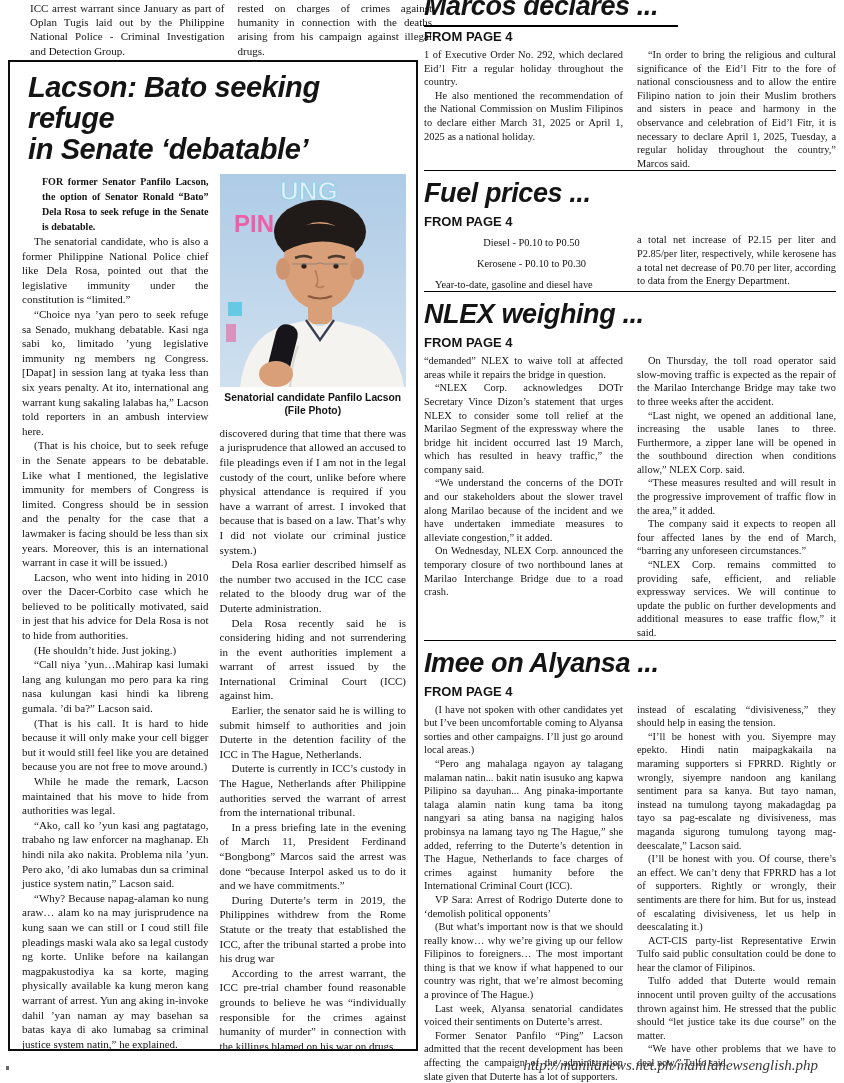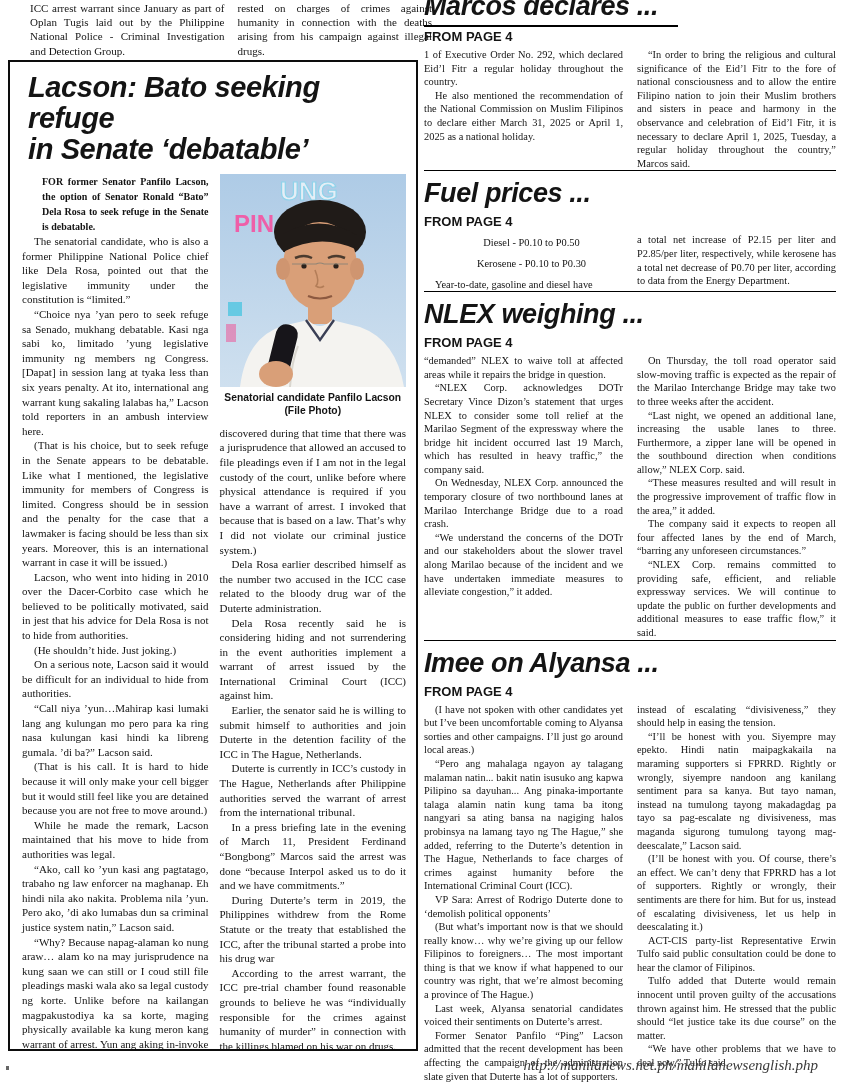--- a/index.html
+++ b/index.html
@@ -76,21 +76,20 @@
     <h1 class="lacson-head"><span>Lacson: Bato seeking refuge</span><br><span>in Senate ‘debatable’</span></h1>
     <div class="lacson-cols">
       <div class="lcol">
         <p class="lead">FOR former Senator Panfilo Lacson, the option of Senator Ronald “Bato” Dela Rosa to seek refuge in the Senate is debatable.</p>
         <div>
             <p>The senatorial candidate, who is also a former Philippine National Police chief like Dela Rosa, pointed out that the legislative immunity under the constitution is “limited.”</p>
             <p>“Choice nya ’yan pero to seek refuge sa Senado, mukhang debatable. Kasi nga sabi ko, limitado ’yung legislative immunity ng members ng Congress. [Dapat] in session lang at tyaka less than six years penalty. At ito, international ang warrant kung sakaling lalabas ha,” Lacson told reporters in an ambush interview here.</p>
             <p>(That is his choice, but to seek refuge in the Senate appears to be debatable. Like what I mentioned, the legislative immunity for members of Congress is limited. Congress should be in session and the penalty for the case that a lawmaker is facing should be less than six years. Moreover, this is an international warrant in case it will be issued.)</p>
             <p>Lacson, who went into hiding in 2010 over the Dacer-Corbito case which he believed to be politically motivated, said in jest that his advice for Dela Rosa is not to hide from authorities.</p>
             <p>(He shouldn’t hide. Just joking.)</p>
-            <p>On a serious note, Lacson said it would be difficult for an individual to hide from authorities.</p>
             <p>“Call niya ’yun…Mahirap kasi lumaki lang ang kulungan mo pero para ka ring nasa kulungan kasi hindi ka libreng gumala. ’di ba?” Lacson said.</p>
             <p>(That is his call. It is hard to hide because it will only make your cell bigger but it would still feel like you are detained because you are not free to move around.)</p>
             <p>While he made the remark, Lacson maintained that his move to hide from authorities was legal.</p>
             <p>“Ako, call ko ’yun kasi ang pagtatago, trabaho ng law enforcer na maghanap. Eh hindi nila ako nakita. Problema nila ’yun. Pero ako, ’di ako lumabas dun sa criminal justice system natin,” Lacson said.</p>
             <p>“Why? Because napag-alaman ko nung araw… alam ko na may jurisprudence na kung saan we can still or I coud still file pleadings maski wala ako sa legal custody ng korte. Unlike before na kailangan magpakustodiya ka sa korte, maging physically available ka kung meron kang warrant of arrest. Yun ang aking in-invoke dahil ’yan naman ay may basehan sa batas kaya di ako lumabag sa criminal justice system natin,” he explained.</p>
           </div>
       </div>
       <div class="lcol cont-first">
         <div class="photo-frame">
           <svg width="188" height="213" viewBox="0 0 188 213" xmlns="http://www.w3.org/2000/svg">
@@ -172,22 +171,22 @@
       </div>
     </section>
 
     <section class="jump">
       <h2 class="jump-head">NLEX weighing ...</h2>
       <div class="kicker">FROM PAGE 4</div>
       <div class="jcols">
         <div class="jcol cont-first">
             <p>“demanded” NLEX to waive toll at affected areas while it repairs the bridge in question.</p>
             <p>“NLEX Corp. acknowledges DOTr Secretary Vince Dizon’s statement that urges NLEX to consider some toll relief at the Marilao Segment of the expressway where the bridge hit incident occurred last 19 March, which has resulted in heavy traffic,” the company said.</p>
+            <p>“We understand the concerns of the DOTr and our stakeholders about the slower travel along Marilao because of the incident and we have undertaken immediate measures to alleviate congestion,” it added.</p>
             <p>On Wednesday, NLEX Corp. announced the temporary closure of two northbound lanes at Marilao Interchange Bridge due to a road crash.</p>
-            <p>“We understand the concerns of the DOTr and our stakeholders about the slower travel along Marilao because of the incident and we have undertaken immediate measures to alleviate congestion,” it added.</p>
           </div>
         <div class="jcol">
             <p>On Thursday, the toll road operator said slow-moving traffic is expected as the repair of the Marilao Interchange Bridge may take two to three weeks after the accident.</p>
             <p>“Last night, we opened an additional lane, increasing the usable lanes to three. Furthermore, a zipper lane will be opened in the southbound direction when conditions allow,” NLEX Corp. said.</p>
             <p>“These measures resulted and will result in the progressive improvement of traffic flow in the area,” it added.</p>
             <p>The company said it expects to reopen all four affected lanes by the end of March, “barring any unforeseen circumstances.”</p>
             <p>“NLEX Corp. remains committed to providing safe, efficient, and reliable expressway services. We will continue to update the public on further developments and additional measures to ease traffic flow,” it said.</p>
           </div>
       </div>
     </section>

